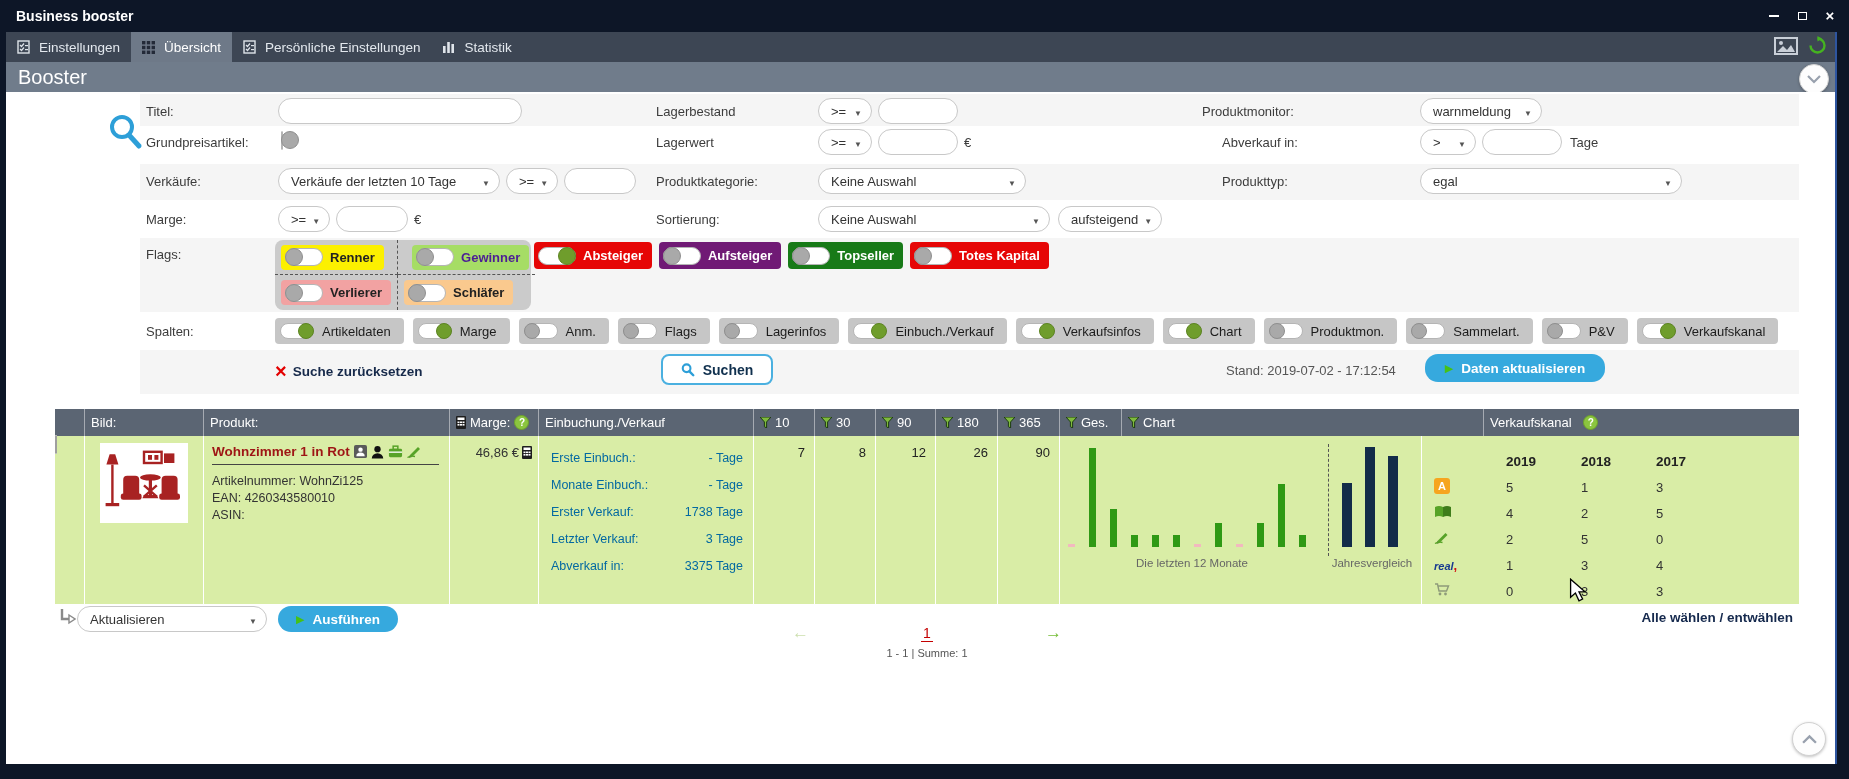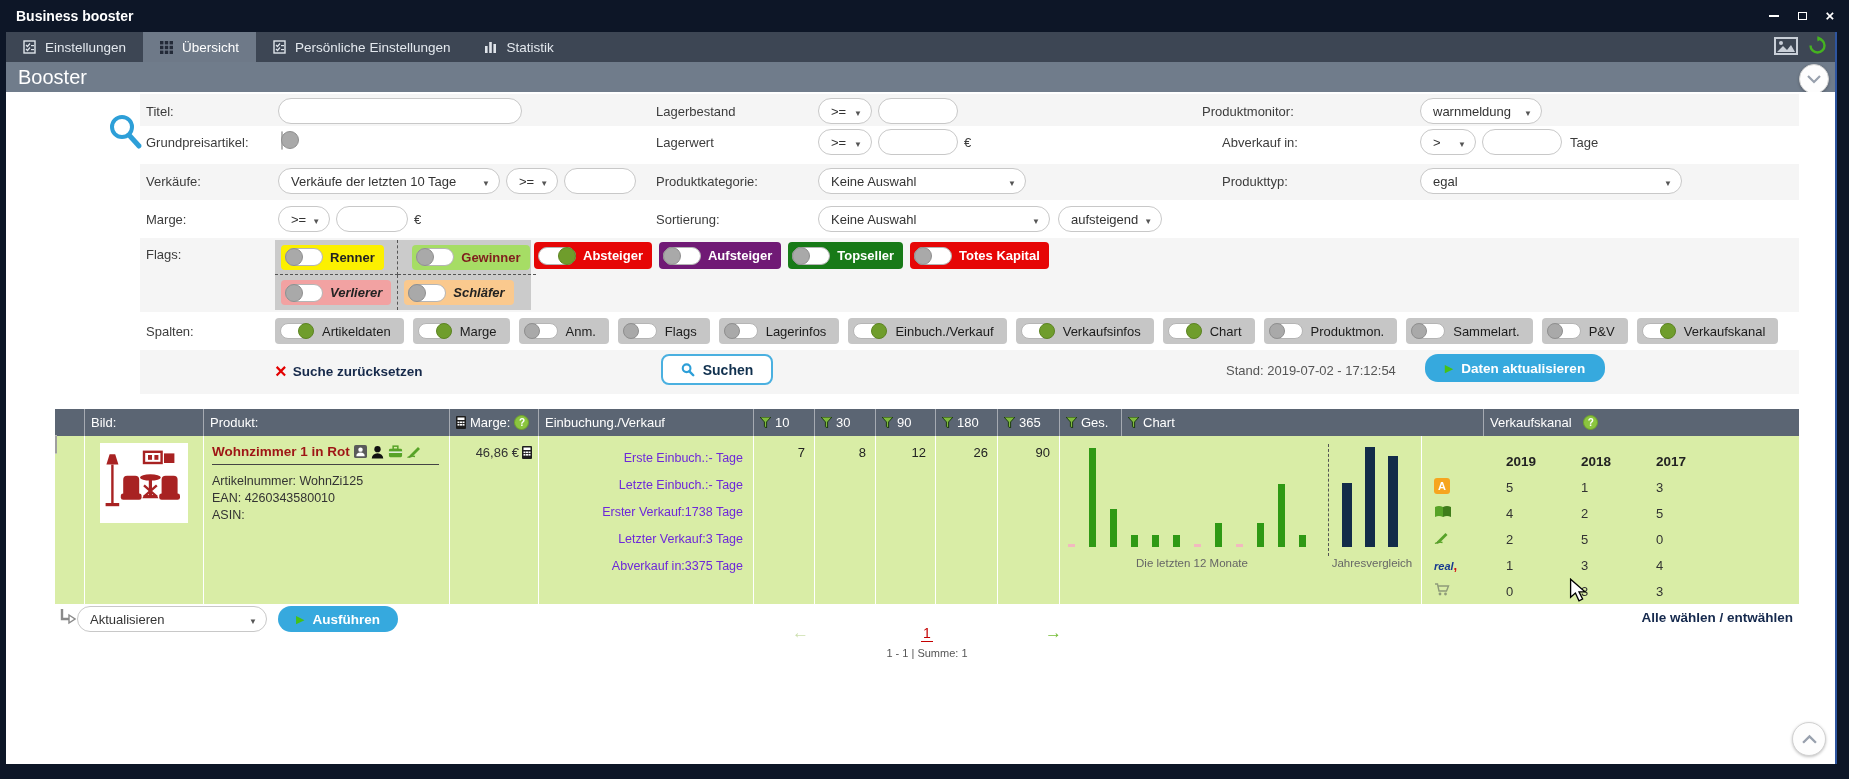--- a/index.html
+++ b/index.html
@@ -12,21 +12,21 @@
   
   .titlebar{position:absolute;left:0;top:0;width:1849px;height:32px;background:#0d1627;}
   .titlebar .wtitle{position:absolute;left:16px;top:8px;color:#fff;font-size:14px;font-weight:bold;}
   .winbtns{position:absolute;right:12px;top:9px;display:flex;gap:14px;align-items:center;}
   .wb{width:14px;height:14px;display:flex;align-items:center;justify-content:center;color:#fff;cursor:default;}
   .wb-min i{display:block;width:10px;height:2px;background:#fff;}
   .wb-max i{display:block;width:9px;height:8px;border:1.5px solid #fff;}
   .wb-close{font-size:15px;font-weight:bold;line-height:12px;}
 
   .tabbar{position:absolute;left:6px;top:32px;width:1829px;height:30px;background:#3d4654;display:flex;}
-  .tab{display:flex;align-items:center;gap:9px;padding:0 17px;font-size:13.5px;color:#e3e8ee;height:30px;}
+  .tab{display:flex;align-items:center;gap:9px;padding:0 11px;font-size:13.5px;color:#e3e8ee;height:30px;}
   .tab.active{background:#6e7988;color:#fff;}
   .tabbar-icons{position:absolute;right:8px;top:4px;display:flex;gap:10px;align-items:center;}
 
   .boosterbar{position:absolute;left:6px;top:62px;width:1829px;height:30px;background:#707c8b;}
   .boosterbar .btitle{position:absolute;left:12px;top:4px;color:#fff;font-size:20px;}
   .circlebtn{position:absolute;width:30px;height:30px;border-radius:50%;background:#fdfdfd;
              border:1px solid #d2d2d2;display:flex;align-items:center;justify-content:center;
              box-shadow:0 1px 3px rgba(0,0,0,.25);}
 
   .content{position:absolute;left:6px;top:92px;width:1829px;height:672px;background:#fff;}
@@ -43,24 +43,24 @@
           font-size:13px;color:#333;}
   .caret::after{content:"▼";font-size:8px;color:#555;margin-left:6px;}
   .unit{position:absolute;font-size:13px;color:#3c3c3c;}
 
   .tg{position:relative;width:38px;height:18px;background:#fff;border:1px solid #b5b5b5;border-radius:10px;flex:0 0 auto;}
   .tg i{position:absolute;top:-1px;left:-1px;width:18px;height:18px;border-radius:50%;
         background:#a9a9a9;border:1px solid #8f8f8f;}
   .tg.on i{left:auto;right:-1px;background:#6f9d2c;border-color:#5d8522;}
 
   .flaggrid{position:absolute;left:269px;top:148px;width:256px;height:70px;background:#cbcbcb;
-            display:grid;grid-template-columns:1fr 1fr;grid-template-rows:1fr 1fr;}
+            display:grid;grid-template-columns:1fr 1fr;grid-template-rows:1fr 1fr;border-radius:8px;}
   .fcell{display:flex;align-items:center;padding:3px 6px;border-right:1px dashed #555;border-bottom:1px dashed #555;}
   .fcell:nth-child(2n){border-right:none;}
-  .fcell:nth-child(n+3){border-bottom:none;font-style:italic;}
+  .fcell:nth-child(n+3){border-bottom:none;}
   .chip{display:inline-flex;align-items:center;gap:7px;height:25px;padding:0 9px 0 4px;
         border-radius:4px;font-size:13px;font-weight:600;white-space:nowrap;}
   .flagrow{position:absolute;left:528px;top:150px;display:flex;gap:7px;}
   .flagrow .chip{height:27px;}
   .scolrow{position:absolute;left:269px;top:226px;display:flex;gap:9px;}
   .scol{display:inline-flex;align-items:center;gap:8px;height:26px;padding:0 13px 0 5px;
         background:#c6c6c6;border-radius:4px;font-size:13px;color:#1c1c1c;white-space:nowrap;}
   .scol .tg{width:34px;height:16px;}
   .scol .tg i{width:16px;height:16px;}
 
@@ -86,21 +86,21 @@
   .c-chart{width:362px;}.c-vk{width:315px;border-right:none;}
 
   .cb{width:14px;height:14px;border:1px solid #9f9f9f;border-radius:2px;background:#f4f4f4;margin:10px auto 0;}
   .imgbox{width:88px;height:80px;background:#fff;margin:7px auto 0;display:flex;align-items:center;justify-content:center;}
   .prodpad{padding:8px 10px 0 8px;}
   .ptitle{display:flex;align-items:center;gap:4px;border-bottom:1px solid #444;padding-bottom:5px;}
   .ptitle b{color:#9e1515;font-size:13.5px;white-space:nowrap;}
   .pinfo{margin-top:8px;font-size:12.5px;color:#333;line-height:17px;}
   .margeval{display:flex;justify-content:flex-end;align-items:center;gap:3px;padding:9px 6px 0 0;
             font-size:13px;color:#333;}
-  .ebrow{display:flex;justify-content:flex-end;padding:0 10px 0 12px;font-size:12.5px;color:#6d28d9;height:27px;align-items:center;}
+  .ebrow{display:flex;justify-content:space-between;padding:0 10px 0 12px;font-size:12.5px;color:#0369a1;height:27px;align-items:center;}
   .einbpad{padding-top:8px;}
   .salesnum{text-align:right;padding:9px 9px 0 0;font-size:13px;color:#222;}
 
   .bars-m{position:absolute;left:8px;top:10px;height:101px;display:flex;align-items:flex-end;gap:14px;}
   .bars-y{position:absolute;left:282px;top:10px;height:101px;display:flex;align-items:flex-end;gap:13px;}
   .bar{width:7px;background:#2f9914;}
   .bar.zero{background:#f2b9bf;}
   .ybar{width:10px;background:#132c49;}
   .vline{position:absolute;left:268px;top:8px;height:112px;border-left:1px dashed #555;}
   .chlabel{position:absolute;top:121px;font-size:11.5px;color:#666;text-align:center;}
@@ -305,21 +305,21 @@
     <div class="flaggrid">
       <div class="fcell">
           <span class="chip" style="background: rgb(252, 240, 0); color: rgb(34, 34, 34);">
             <span class="tg">
               <i></i>
             </span>
             <span>Renner</span>
           </span>
         </div>
       <div class="fcell">
-          <span class="chip" style="background: rgb(166, 221, 101); color: #7f1d1d; margin-left: 8px;">
+          <span class="chip" style="background: rgb(166, 221, 101); color: #4c1d95; margin-left: 8px;">
             <span class="tg">
               <i></i>
             </span>
             <span>Gewinner</span>
           </span>
         </div>
       <div class="fcell">
           <span class="chip" style="background: rgb(242, 162, 162); color: rgb(34, 34, 34);">
             <span class="tg">
               <i></i>
@@ -604,21 +604,21 @@
             </svg>
         </div>
       </div>
       <div class="td c-einb">
         <div class="einbpad">
           <div class="ebrow">
               <span>Erste Einbuch.:</span>
               <span>- Tage</span>
             </div>
           <div class="ebrow">
-              <span>Letzte Einbuch.:</span>
+              <span>Monate Einbuch.:</span>
               <span>- Tage</span>
             </div>
           <div class="ebrow">
               <span>Erster Verkauf:</span>
               <span>1738 Tage</span>
             </div>
           <div class="ebrow">
               <span>Letzter Verkauf:</span>
               <span>3 Tage</span>
             </div>

